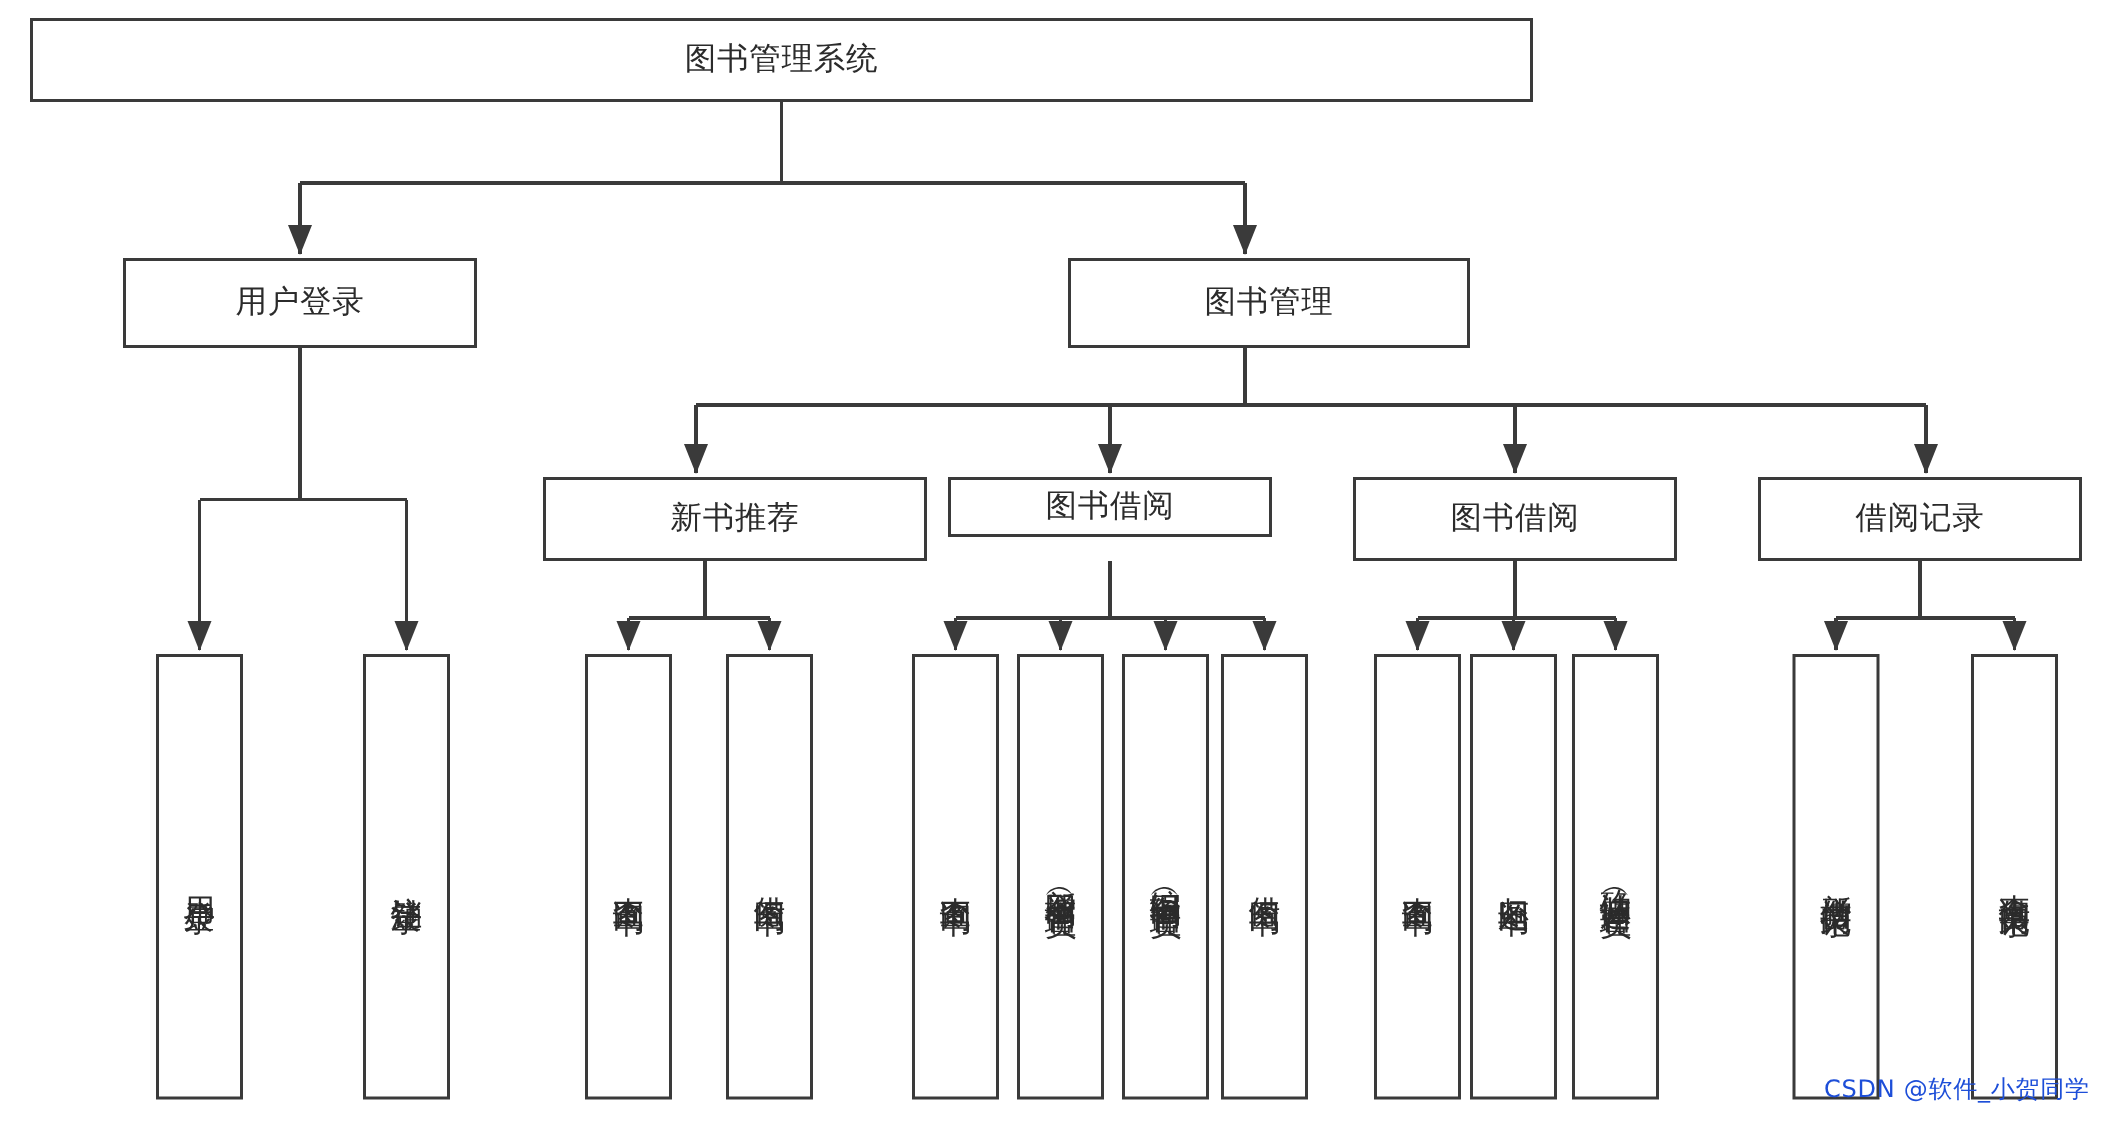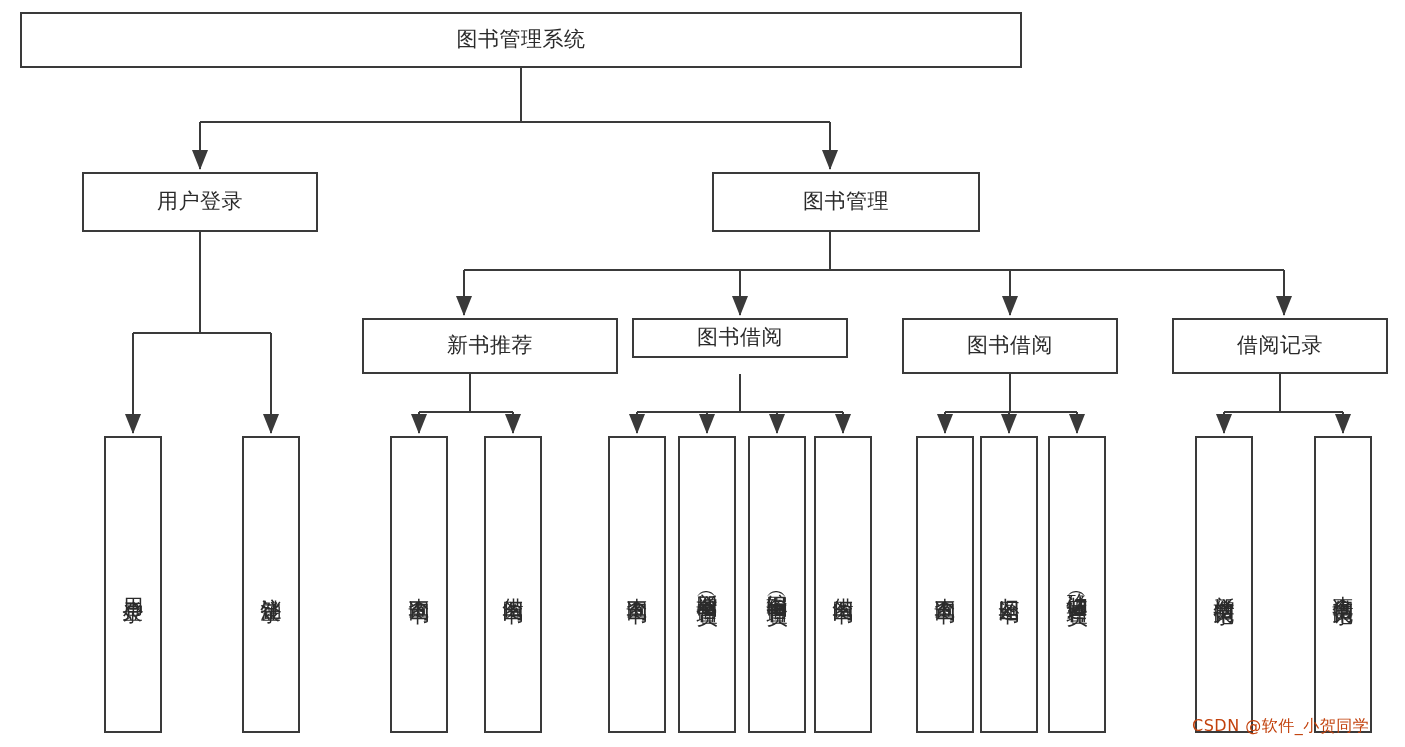--- a/index.html
+++ b/index.html
@@ -48,23 +48,24 @@
     text-orientation: upright;
     font-size: 21px;
     line-height: 1.24;
     letter-spacing: 2px;
     white-space: nowrap;
     color: #2b2b2b;
   }
   .watermark {
     position: absolute;
     font-size: 16px;
-    color: #c2410c;
+    color: #1d4ed8;
     white-space: nowrap;
     letter-spacing: 0.5px;
+    margin-left: 24px;
   }
 </style>
 </head>
 <body>
 
 <div id="canvas">
 
   <svg id="wires" viewBox="0 0 1405 747" xmlns="http://www.w3.org/2000/svg">
       <line x1="521" y1="68" x2="521" y2="122" stroke="#3a3a3a" stroke-width="2.6" shape-rendering="crispEdges"></line>
       <line x1="200" y1="122" x2="830" y2="122" stroke="#3a3a3a" stroke-width="2.6" shape-rendering="crispEdges"></line>

